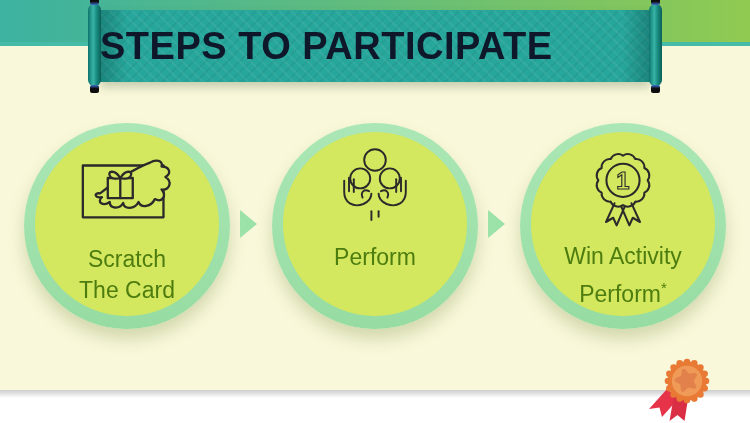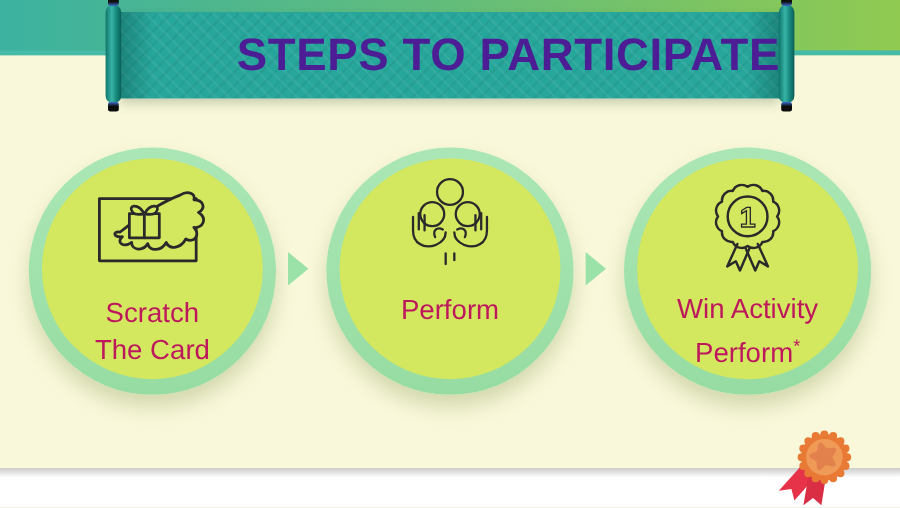--- a/index.html
+++ b/index.html
@@ -14,42 +14,42 @@
   
   .banner{position:absolute;left:100px;top:10px;width:550px;height:72px;
     background:#27a69b;z-index:2;box-shadow:0 5px 9px rgba(60,90,60,.28);}
   .banner::before{content:"";position:absolute;inset:0;
     background:
       repeating-linear-gradient(45deg,rgba(255,255,255,.06) 0 2px,transparent 2px 8px),
       repeating-linear-gradient(-45deg,rgba(0,0,0,.05) 0 2px,transparent 2px 8px);}
   .banner::after{content:"";position:absolute;inset:0;
     background:linear-gradient(90deg,rgba(0,55,50,.30),rgba(0,0,0,0) 5%,rgba(0,0,0,0) 95%,rgba(0,55,50,.30));}
   .banner-title{position:relative;z-index:1;display:block;width:100%;
-    line-height:72px;text-align:right;color:#4c1d95;font-weight:bold;
+    line-height:72px;text-align:left;color:#0f172a;font-weight:bold;
     font-size:38px;letter-spacing:.5px;}
   .pole{position:absolute;top:4px;width:13px;height:82px;border-radius:6px;z-index:3;
     background:linear-gradient(90deg,#0e756b,#38b4a6 40%,#1a8e82 65%,#0a5f58);}
   .pole-left{left:88px;}
   .pole-right{left:649px;}
   .pole::before{content:"";position:absolute;top:-7px;left:2px;width:9px;height:8px;border-radius:2px;
     background:linear-gradient(#0d0d0d 55%,#3e6fd0);}
   .pole::after{content:"";position:absolute;bottom:-7px;left:2px;width:9px;height:8px;border-radius:2px;
     background:linear-gradient(#3e6fd0,#0d0d0d 45%);}
   
   .step{position:absolute;top:123px;width:206px;height:206px;border-radius:50%;
     background:linear-gradient(#abe7b6,#96dca2);
     box-shadow:0 10px 16px rgba(130,150,80,.32);}
   .step-1{left:24px;} .step-2{left:272px;} .step-3{left:520px;}
   .step-inner{position:absolute;left:11px;top:9px;width:184px;height:184px;border-radius:50%;
     background:#d3e75f;display:flex;flex-direction:column;align-items:center;}
   .icon-box{flex:0 0 auto;}
   .step-1 .icon-box{margin-top:22px;}
   .step-2 .icon-box{margin-top:15px;}
   .step-3 .icon-box{margin-top:16px;}
-  .step-label{margin-top:9px;text-align:center;font-size:23px;line-height:31px;color:#be185d;}
+  .step-label{margin-top:9px;text-align:center;font-size:23px;line-height:31px;color:#4d7c0f;}
   .step-1 .step-label{margin-top:14px;}
   .step-label span{display:block;}
   .step-label .inline{display:inline;}
   .step-label sup{font-size:15px;}
   
   .arrow{position:absolute;top:210px;width:0;height:0;
     border-top:14px solid transparent;border-bottom:14px solid transparent;
     border-left:17px solid #9be2a8;}
   .arrow-1{left:240px;} .arrow-2{left:488px;}
   

